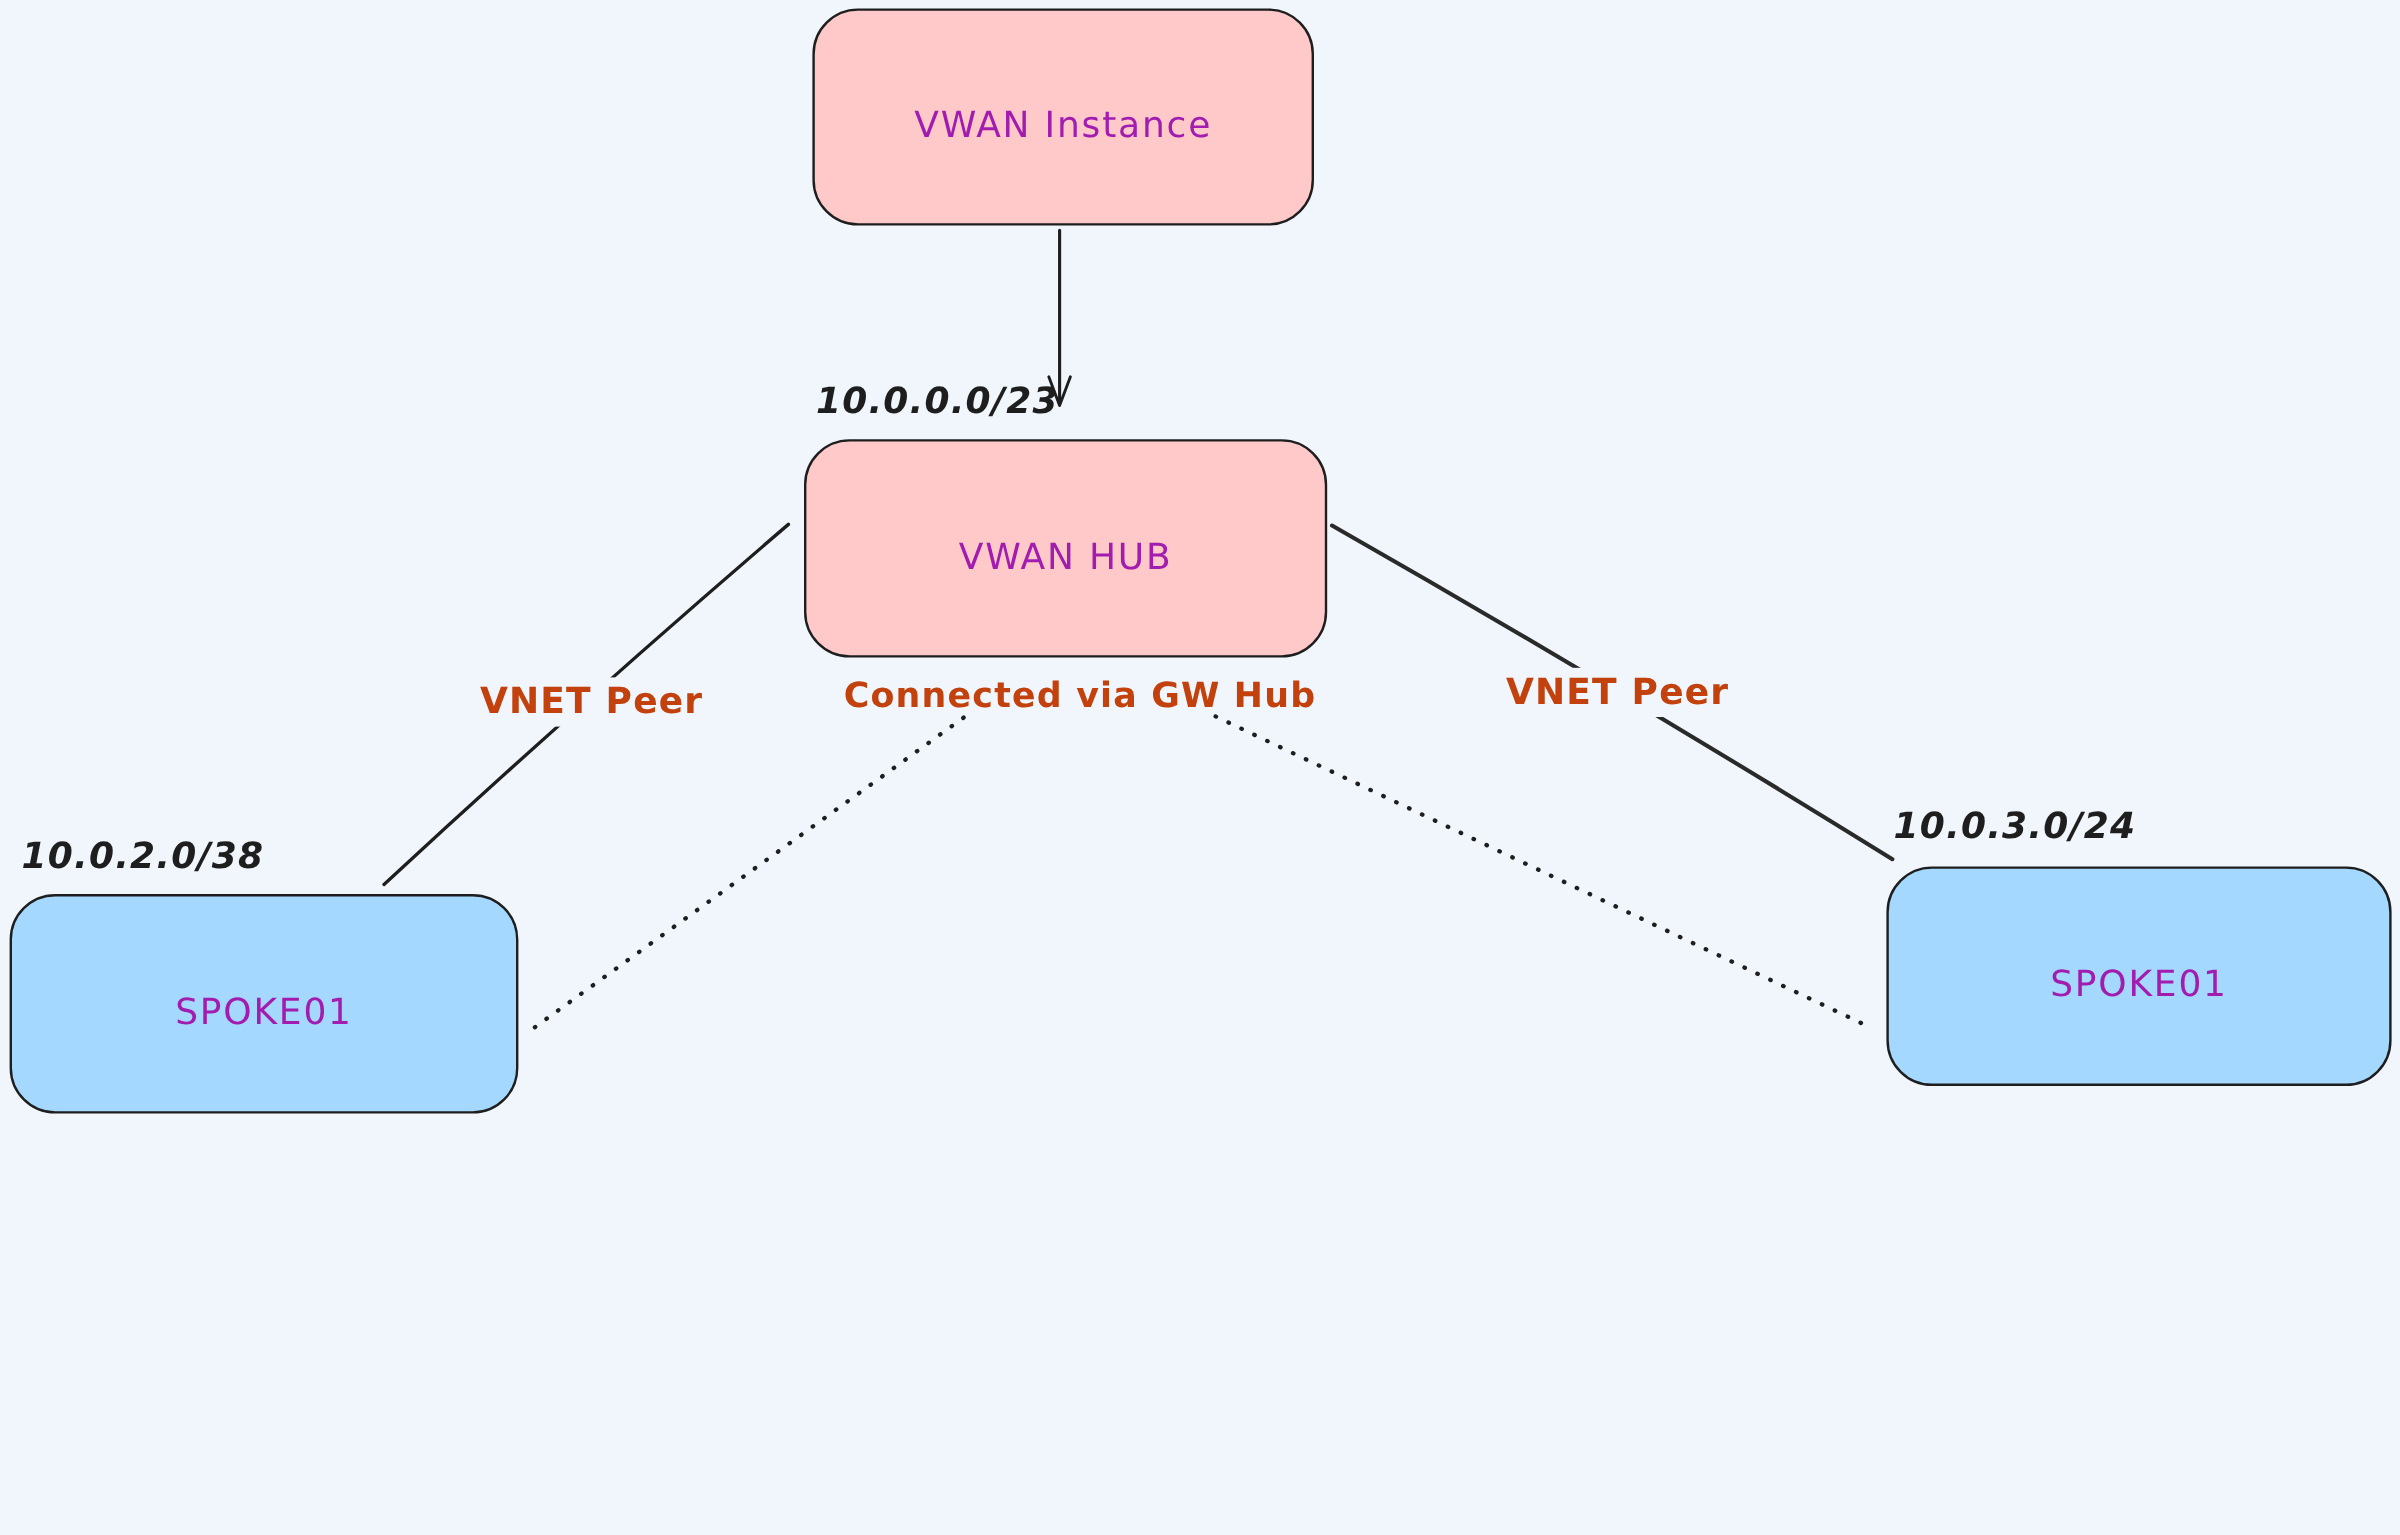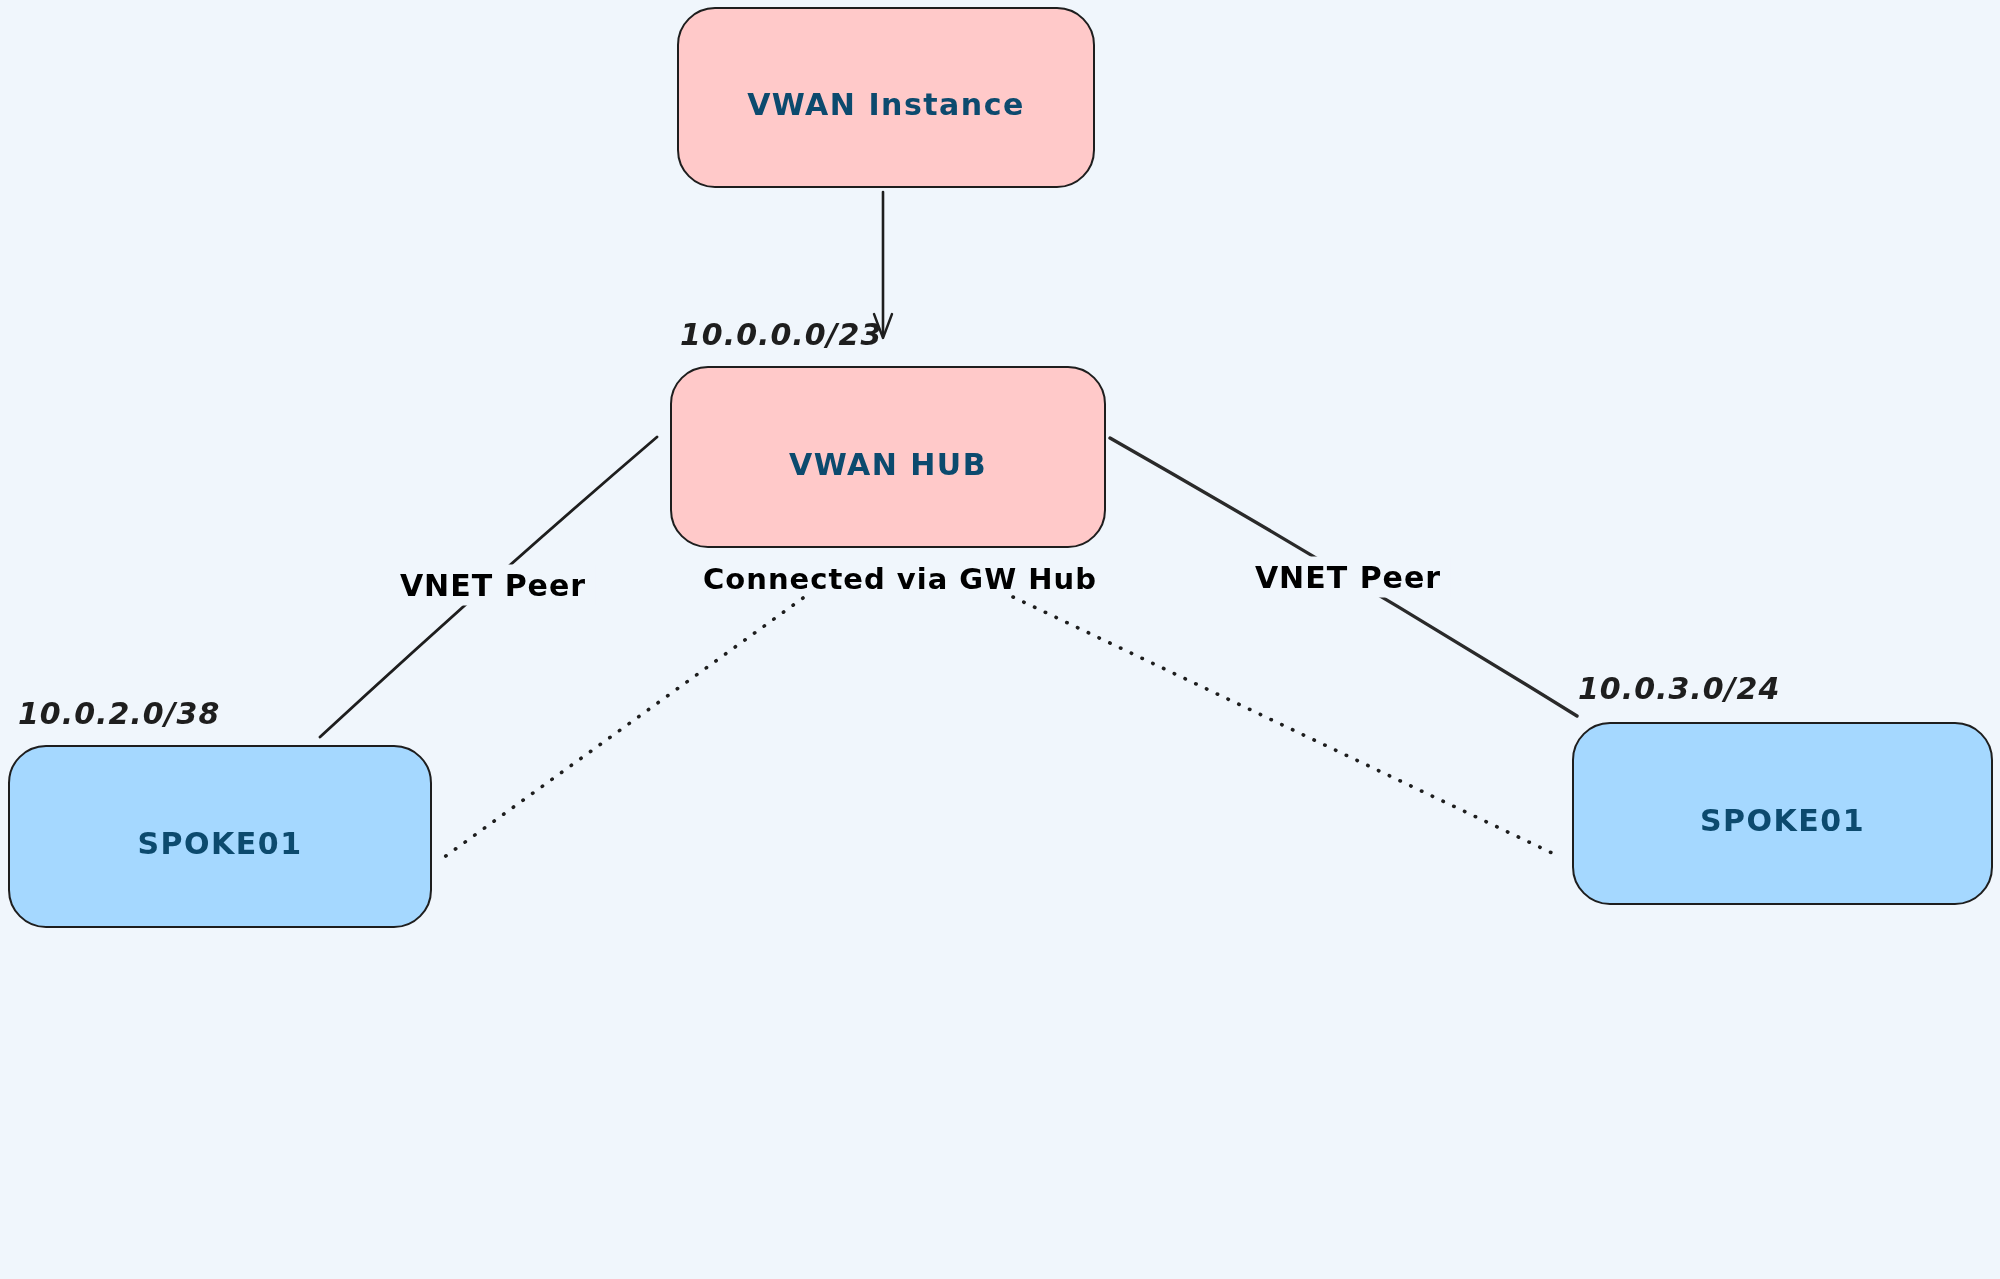--- a/index.html
+++ b/index.html
@@ -31,23 +31,23 @@
     z-index: 2;
     border: 2.5px solid #1e1e1e;
     border-radius: 38px;
     display: flex;
     align-items: center;
     justify-content: center;
     box-sizing: border-box;
   }
   .node-label {
     font-size: 30px;
-    font-weight: 700;
+    font-weight: 400;
     letter-spacing: 1.5px;
-    color: #0c4a6e;
+    color: #a21caf;
     margin-top: 14px;
   }
   .node-pink { background: #ffc9c9; }
   .node-blue { background: #a5d8ff; }
 
   .node-vwan-instance { left: 677px; top: 7px;   width: 418px; height: 181px; }
   .node-vwan-hub      { left: 670px; top: 366px; width: 436px; height: 182px; }
   .node-spoke-left    { left: 8px;   top: 745px; width: 424px; height: 183px; }
   .node-spoke-right   { left: 1572px;top: 722px; width: 421px; height: 183px; }
 
@@ -64,21 +64,21 @@
   .cidr-hub        { left: 680px;  top: 317px; }
   .cidr-spoke-left { left: 18px;   top: 696px; }
   .cidr-spoke-right{ left: 1578px; top: 671px; text-align: center; }
 
   .edge-label {
     position: absolute;
     z-index: 3;
     font-size: 30px;
     font-weight: 600;
     letter-spacing: 1px;
-    color: #000000;
+    color: #c2410c;
     white-space: nowrap;
     background: #f0f6fc;
     padding: 3px 10px;
     transform: translate(-50%, -50%);
   }
   .peer-label-left  { left: 493px;  top: 585px; }
   .peer-label-right { left: 1348px; top: 577px; }
   .gw-label {
     left: 900px;
     top: 579px;

